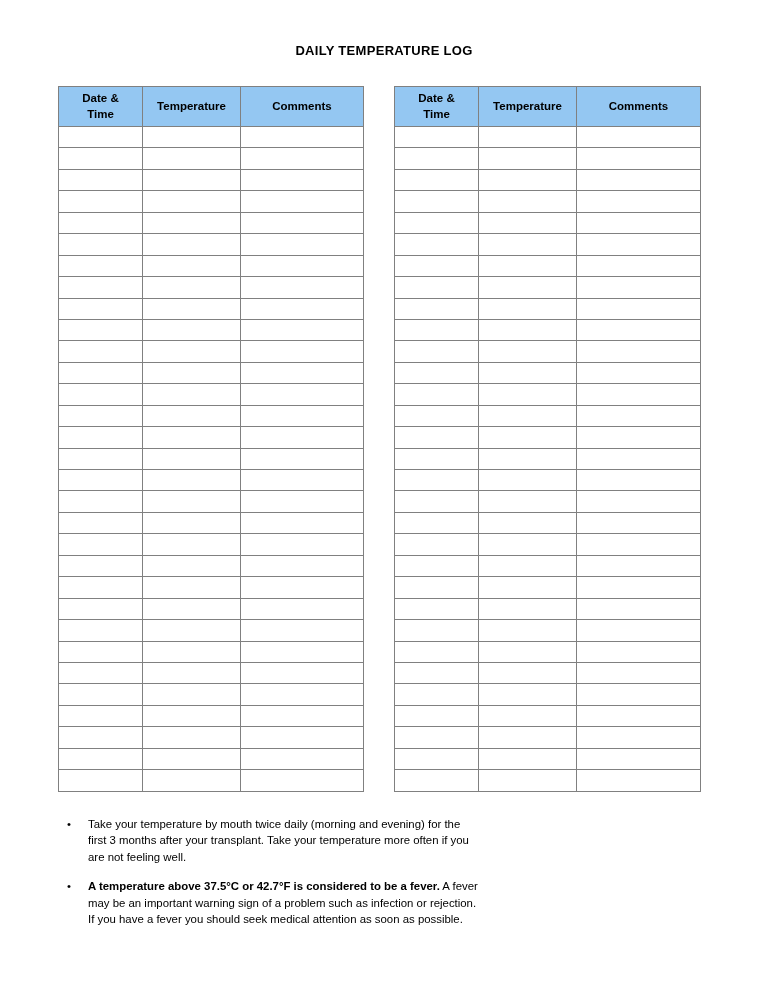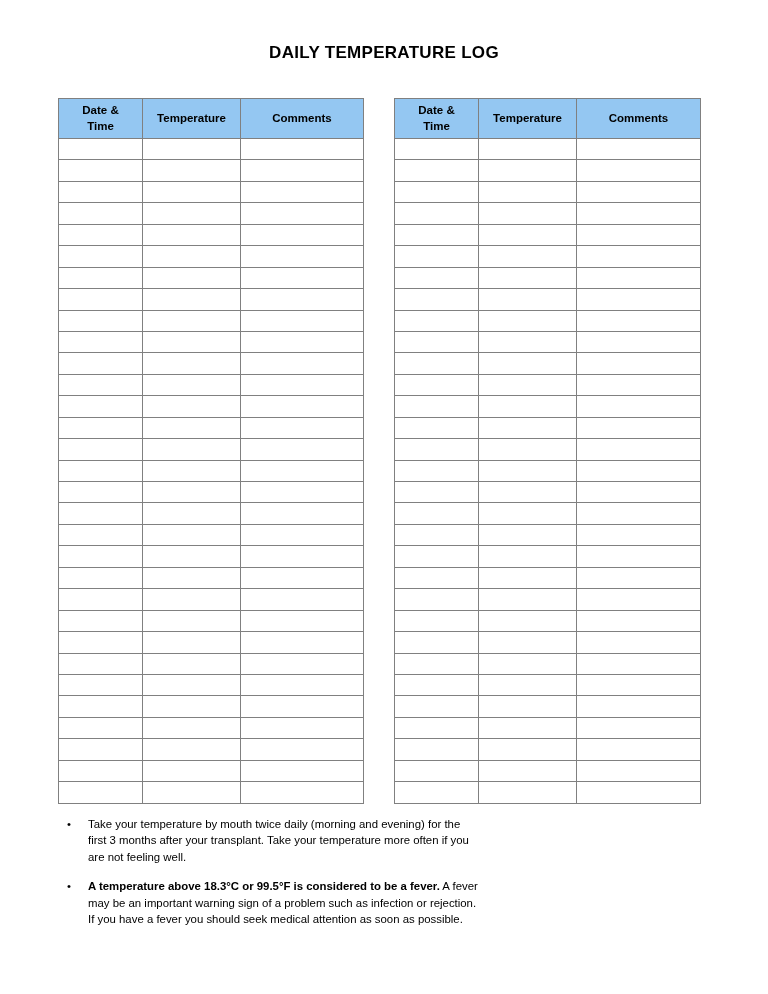--- a/index.html
+++ b/index.html
@@ -17,30 +17,30 @@
     overflow: hidden;
   }
 
   
   .page-title {
     position: absolute;
     top: 43px;
     left: 0;
     width: 768px;
     text-align: center;
-    font-size: 17px;
+    font-size: 13px;
     font-weight: bold;
     letter-spacing: 0.3px;
     color: #000;
   }
 
   
   .log-table {
     position: absolute;
-    top: 98px;
+    top: 86px;
     border-collapse: collapse;
     table-layout: fixed;
     border-radius: 31px;
   }
   .log-table.left  { left: 58px;  width: 305px; }
   .log-table.right { left: 394px; width: 306px; }
 
   .log-table col.c-date { width: 84px; }
   .log-table col.c-temp { width: 98px; }
   .log-table col.c-comm { width: 123px; }
@@ -453,15 +453,15 @@
         <td></td>
         <td></td>
         <td></td>
       </tr>
     </tbody>
 </table>
 
 <div class="instructions">
   <ul class="bullet-list">
       <li class="bullet-item"><span class="bullet-dot">•</span><span>Take your temperature by mouth twice daily (morning and evening) for the first 3 months after your transplant.  Take your temperature more often if you are not feeling well.</span></li>
-      <li class="bullet-item"><span class="bullet-dot">•</span><span class="b-strong">A temperature above 18.3°C or 99.5°F is considered to be a fever.</span><span>  A fever may be an important warning sign of a problem such as infection or rejection.  If you have a fever you should seek medical attention as soon as possible.</span></li>
+      <li class="bullet-item"><span class="bullet-dot">•</span><span class="b-strong">A temperature above 37.5°C or 42.7°F is considered to be a fever.</span><span>  A fever may be an important warning sign of a problem such as infection or rejection.  If you have a fever you should seek medical attention as soon as possible.</span></li>
     </ul>
 </div>
 
 </body></html>

